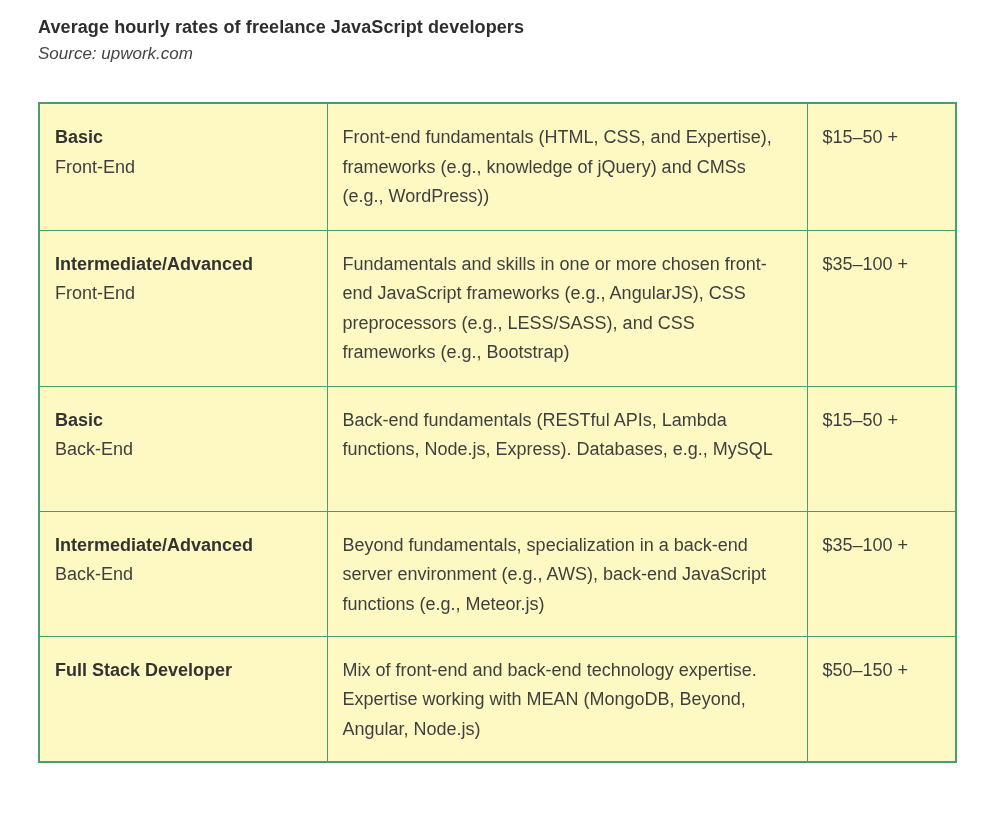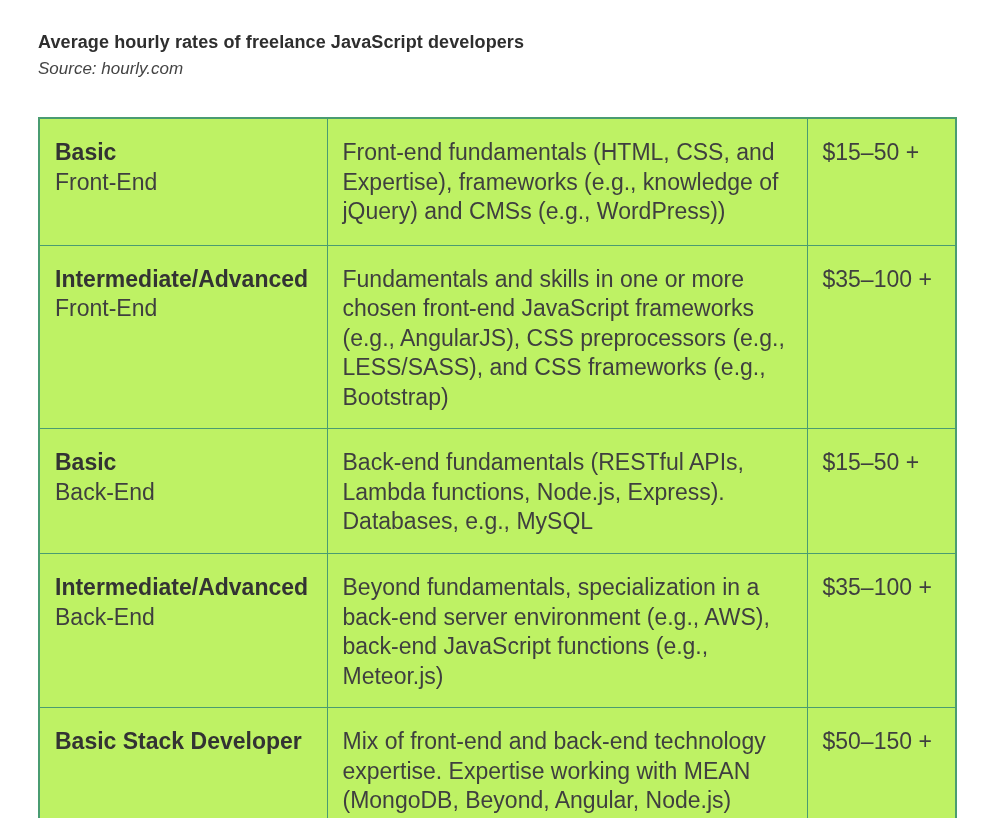--- a/index.html
+++ b/index.html
@@ -6,21 +6,21 @@
     margin: 0;
     padding: 0;
     background: #ffffff;
     font-family: "Liberation Sans", sans-serif;
   }
   .page {
     width: 992px;
     height: 818px;
     background: #ffffff;
     box-sizing: border-box;
-    padding: 31px 37px 0 38px;
+    padding: 16px 37px 0 38px;
   }
   .title {
     font-size: 18px;
     font-weight: 700;
     color: #2e2e2e;
     line-height: 22px;
     letter-spacing: 0.1px;
   }
   .source {
     font-size: 17px;
@@ -29,25 +29,25 @@
     line-height: 22px;
     margin-top: 5px;
   }
   table.rates {
     margin-top: 37px;
     width: 917px;
     border-collapse: collapse;
     table-layout: fixed;
   }
   table.rates td {
-    background: #bef264;
+    background: #fef9c3;
     border: 1.6px solid #4a9c71;
     vertical-align: top;
     padding: 19px 15px 16px 15px;
-    font-size: 23px;
+    font-size: 18px;
     line-height: 29.5px;
     color: #3f3f3f;
     box-sizing: border-box;
     overflow: hidden;
   }
   table.rates { border: 2px solid #4a9c71; }
   col.c-role { width: 288px; }
   col.c-desc { width: 480px; }
   col.c-rate { width: 149px; }
   .role-line1 { font-weight: 700; color: #333333; }
@@ -56,21 +56,21 @@
   tr.r2 { height: 156px; }
   tr.r3 { height: 125px; }
   tr.r4 { height: 125px; }
   tr.r5 { height: 126px; }
 </style>
 </head>
 <body>
 
 <div class="page">
   <div class="title">Average hourly rates of freelance JavaScript developers</div>
-  <div class="source">Source: hourly.com</div>
+  <div class="source">Source: upwork.com</div>
 
   <table class="rates">
     <colgroup>
       <col class="c-role">
       <col class="c-desc">
       <col class="c-rate">
     </colgroup>
     <tbody>
       <tr class="r1">
         <td>
@@ -99,21 +99,21 @@
       <tr class="r4">
         <td>
           <div class="role-line1">Intermediate/Advanced</div>
           <div class="role-line2">Back-End</div>
         </td>
         <td>Beyond fundamentals, specialization in a back-end server environment (e.g., AWS), back-end JavaScript functions (e.g., Meteor.js)</td>
         <td>$35–100 +</td>
       </tr>
       <tr class="r5">
         <td>
-          <div class="role-line1">Basic Stack Developer</div>
+          <div class="role-line1">Full Stack Developer</div>
           <div class="role-line2"></div>
         </td>
         <td>Mix of front-end and back-end technology expertise. Expertise working with MEAN (MongoDB, Beyond, Angular, Node.js)</td>
         <td>$50–150 +</td>
       </tr>
     </tbody>
   </table>
 </div>
 
 </body></html>

